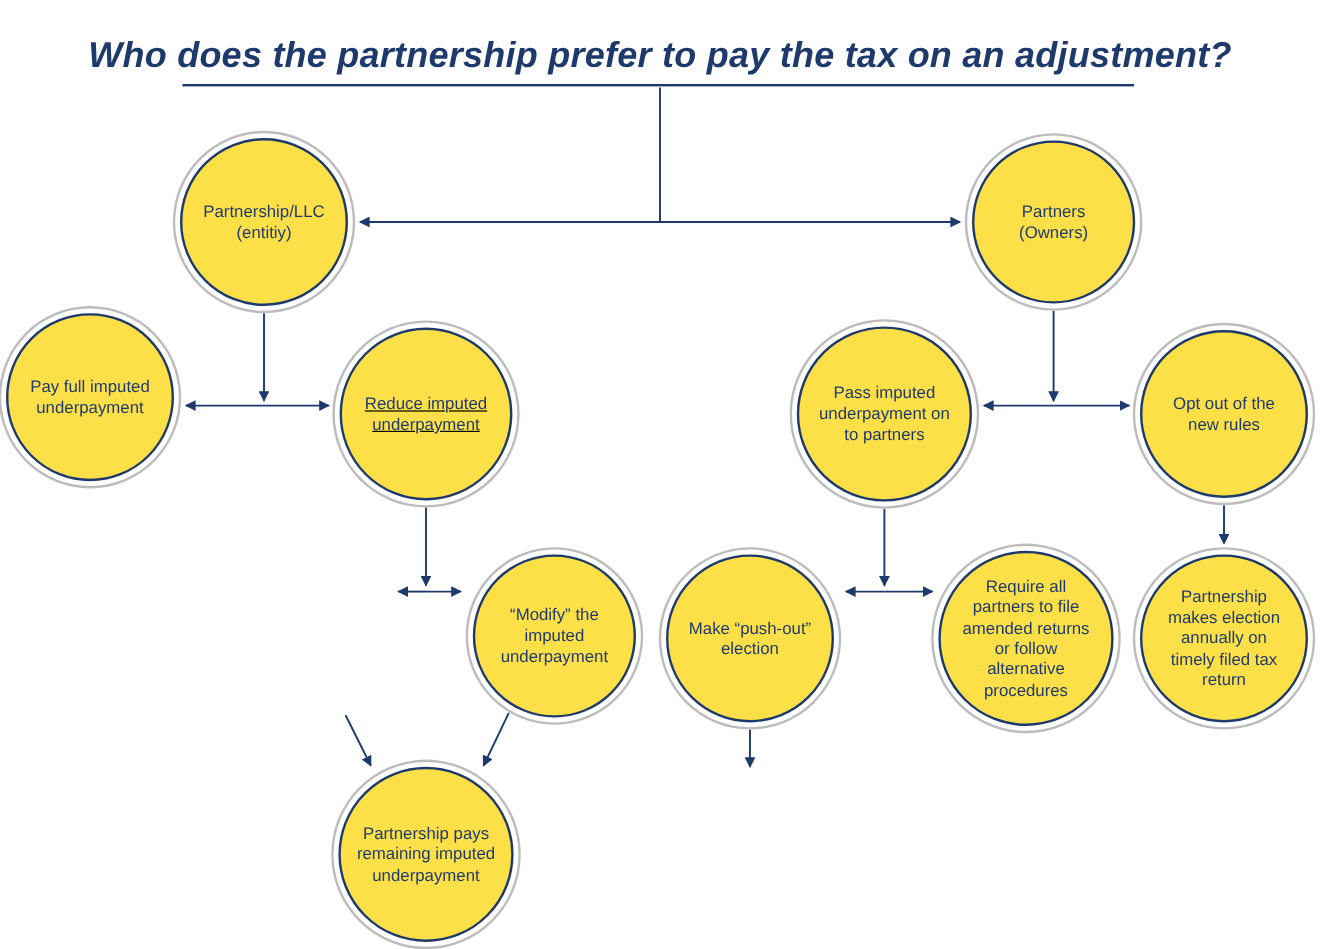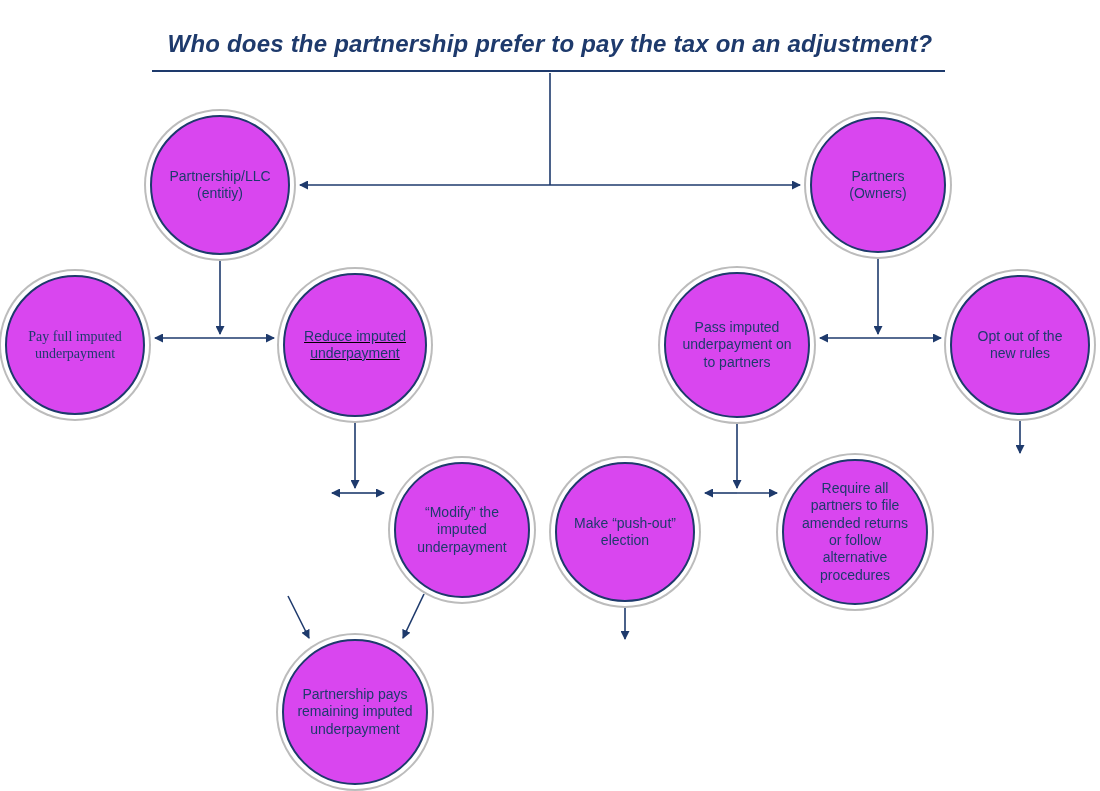--- a/index.html
+++ b/index.html
@@ -10,21 +10,21 @@
     height: 791px;
     background: #ffffff;
     overflow: hidden;
   }
   .title {
     position: absolute;
     top: 30px;
     left: 0;
     width: 100%;
     text-align: center;
-    font-size: 24px;
+    font-size: 30px;
     font-style: italic;
     font-weight: 700;
     color: #1e3a6c;
     letter-spacing: 0.2px;
   }
   .title-underline {
     position: absolute;
     top: 70px;
     left: 152px;
     width: 793px;
@@ -36,21 +36,21 @@
     top: 0; left: 0;
     width: 1100px;
     height: 791px;
     z-index: 0;
   }
   .node {
     position: absolute;
     z-index: 1;
     border: 2px solid #1e3a6c;
     border-radius: 50%;
-    background: #d946ef;
+    background: #fde047;
     box-shadow: 0 0 0 4px #ffffff, 0 0 0 6px #bcbcbc;
     display: flex;
     align-items: center;
     justify-content: center;
     text-align: center;
     box-sizing: border-box;
     padding: 6px 13px;
   }
   .node-label {
     color: #1e3a6c;
@@ -105,21 +105,21 @@
   </svg>
 
   <div class="node" style="left:150px; top:115px; width:140px; height:140px;">
     <span class="node-label">Partnership/LLC (entitiy)</span>
   </div>
 
   <div class="node" style="left:810px; top:117px; width:136px; height:136px;">
     <span class="node-label">Partners (Owners)</span>
   </div>
 
-  <div class="node" style="left:5px; top:275px; width:140px; height:140px;font-family:Liberation Serif, serif;">
+  <div class="node" style="left:5px; top:261px; width:140px; height:140px;">
     <span class="node-label">Pay full imputed underpayment</span>
   </div>
 
   <div class="node" style="left:283px; top:273px; width:144px; height:144px;text-decoration:underline;">
     <span class="node-label">Reduce imputed underpayment</span>
   </div>
 
   <div class="node" style="left:664px; top:272px; width:146px; height:146px;">
     <span class="node-label">Pass imputed underpayment on to partners</span>
   </div>
@@ -134,19 +134,22 @@
   </div>
 
   <div class="node" style="left:782px; top:459px; width:146px; height:146px;">
     <span class="node-label">Require all partners to file amended returns or follow alternative procedures</span>
   </div>
 
   <div class="node" style="left:555px; top:462px; width:140px; height:140px;">
     <span class="node-label">Make “push-out” election</span>
   </div>
 
+  <div class="node" style="left:950px; top:462px; width:140px; height:140px;">
+    <span class="node-label">Partnership makes election annually on timely filed tax return</span>
+  </div>
 
   <div class="node" style="left:282px; top:639px; width:146px; height:146px;">
     <span class="node-label">Partnership pays remaining imputed underpayment</span>
   </div>
 
 
 </div>
 
 </body></html>

